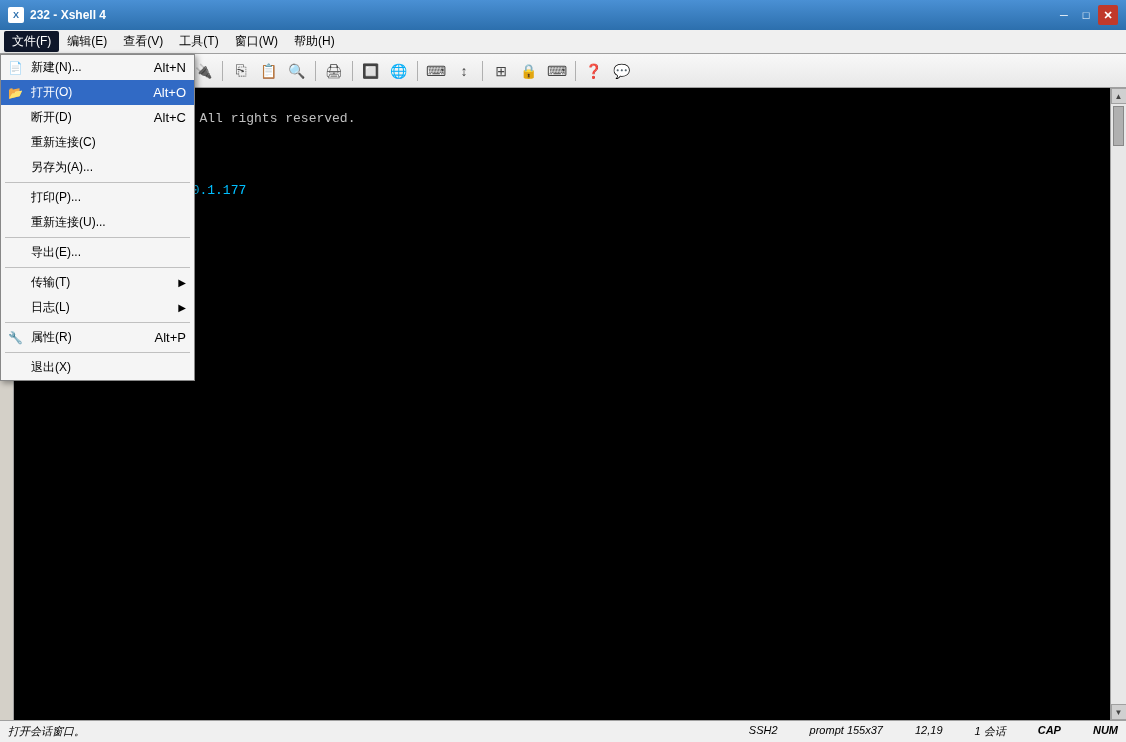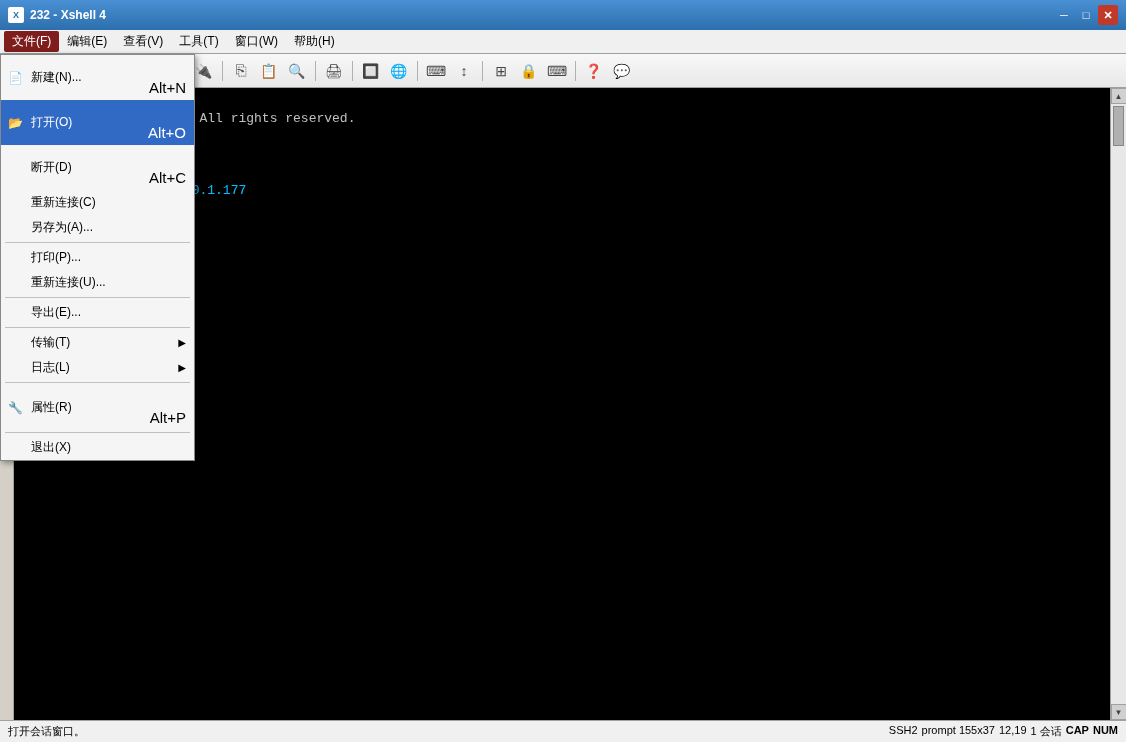--- a/index.html
+++ b/index.html
@@ -37,21 +37,21 @@
       border-bottom: 1px solid #a0a0a0;
       padding: 0 4px;
     }
     .menu-item {
       padding: 2px 8px;
       cursor: pointer;
       font-size: 12px;
       border-radius: 2px;
       white-space: nowrap;
     }
-    .menu-item:hover, .menu-item.active { background: #7f1d1d; color: white; }
+    .menu-item:hover, .menu-item.active { background: #0f172a; color: white; }
 
     
     .toolbar {
       height: 34px;
       background: linear-gradient(to bottom, #f8f8f8, #e8e8e8);
       border-bottom: 1px solid #a0a0a0;
       display: flex;
       align-items: center;
       padding: 0 4px;
       gap: 2px;
@@ -121,22 +121,23 @@
     
     .statusbar {
       height: 22px;
       background: #f0f0f0;
       border-top: 1px solid #a0a0a0;
       display: flex;
       align-items: center;
       justify-content: space-between;
       padding: 0 8px;
       font-size: 11px;
-    }
-    .statusbar-right { display: flex; gap: 4px; }
+      font-style: italic;
+    }
+    .statusbar-right { display: flex; gap: 32px; }
     .status-badge { font-weight: bold; }
 
     
     .dropdown-menu {
       position: absolute;
       top: 24px;
       left: 0;
       width: 195px;
       background: #f5f5f5;
       border: 1px solid #888;
@@ -151,22 +152,21 @@
       padding: 4px 8px 4px 30px;
       cursor: pointer;
       position: relative;
       min-height: 22px;
       color: #000;
     }
     .dropdown-item.highlighted { background: #316ac5; color: white; }
     .dropdown-item .shortcut {
       margin-left: auto;
       color: inherit;
-      font-size: 15px;
-      margin-top: 20px;
+      font-size: 13px;
     }
     .dropdown-item .icon {
       position: absolute;
       left: 6px;
       width: 18px;
       display: flex;
       align-items: center;
       justify-content: center;
       font-size: 12px;
     }

